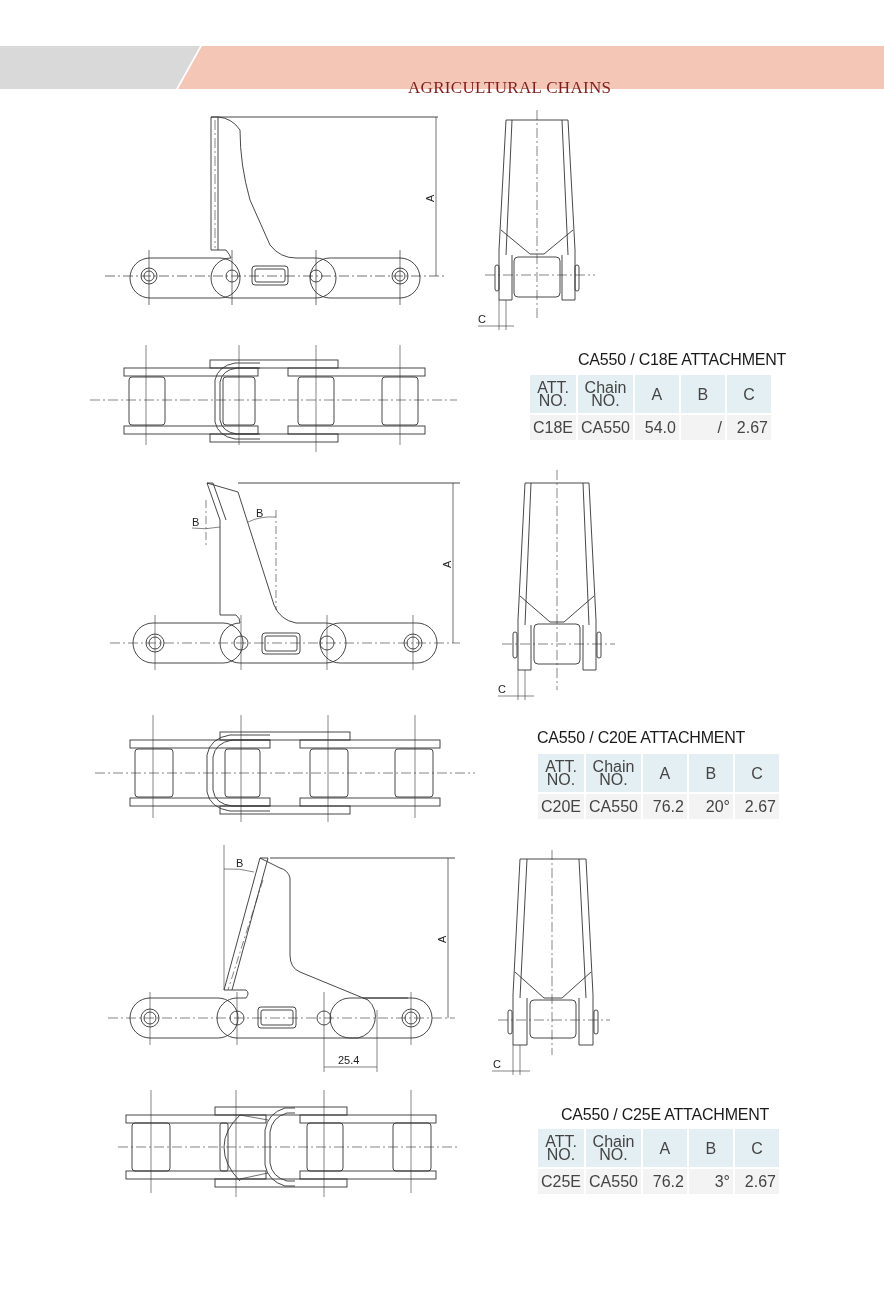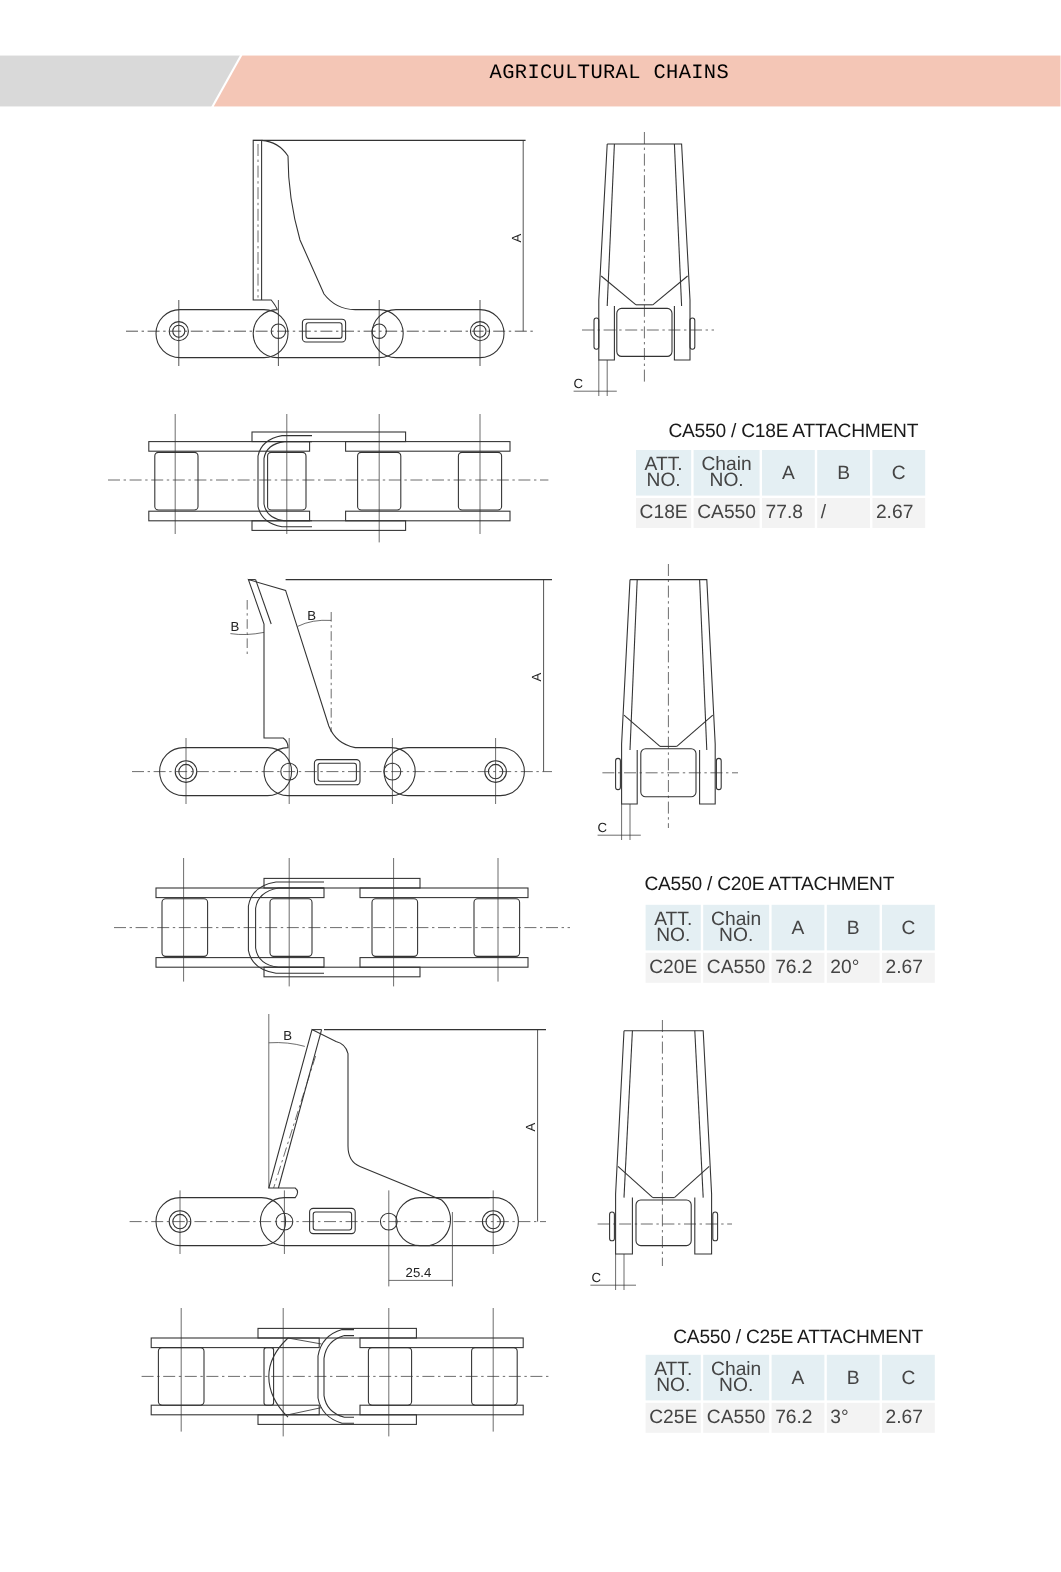--- a/index.html
+++ b/index.html
@@ -1,26 +1,26 @@
 <!DOCTYPE html>
 <html><head>
 <meta charset="utf-8">
 <style>
   html, body { margin:0; padding:0; background:#ffffff; }
   body { width:884px; height:1310px; position:relative; overflow:hidden; font-family:"Liberation Sans", sans-serif; color:#222; }
   .banner { position:absolute; left:0; top:46px; width:884px; height:43px; }
   .banner-gray { position:absolute; left:0; top:0; width:200px; height:43px; background:#d9d9d9; clip-path:polygon(0 0, 200px 0, 176px 43px, 0 43px); }
   .banner-pink { position:absolute; left:178px; top:0; width:706px; height:43px; background:#f4c6b6; clip-path:polygon(24px 0, 706px 0, 706px 43px, 0 43px); }
-  .banner-title { position:absolute; left:408px; top:6px; font-family:Liberation Mono, monospace; font-size:17px; letter-spacing:0.3px; color:#000000; white-space:nowrap; }
+  .banner-title { position:absolute; left:408px; top:32px; font-family:Liberation Serif, serif; font-size:17px; letter-spacing:0.3px; color:#7f1d1d; white-space:nowrap; }
   .drawing { position:absolute; }
   .drawing svg { display:block; }
   .section-title { position:absolute; font-size:16px; color:#1a1a1a; white-space:nowrap; letter-spacing:-0.2px; }
   .spec-table { position:absolute; border-collapse:separate; border-spacing:2px; font-size:16px; color:#444; }
   .spec-table th { background:#e4eff3; font-weight:normal; text-align:center; line-height:13px; height:38px; padding:0 3px; }
-  .spec-table td { background:#f3f3f3; text-align:left; height:25px; padding:0 3px; }
+  .spec-table td { background:#f3f3f3; text-align:right; height:25px; padding:0 3px; }
   .dim-label { font-family:"Liberation Sans", sans-serif; font-size:11px; fill:#222; }
 </style>
 </head>
 <body>
 
 <div class="banner">
   <div class="banner-gray"></div>
   <div class="banner-pink"></div>
   <div class="banner-title">AGRICULTURAL CHAINS</div>
 </div>
@@ -91,38 +91,38 @@
     <path d="M175 23 L150 23 Q133 26 130 40 L130 82 Q133 96 150 99 L175 99"></path>
     <path d="M175 28 L152 28 Q137 30 135 42 L135 80 Q137 92 152 94 L175 94"></path>
     <line x1="5" y1="60" x2="372" y2="60" stroke-dasharray="10 3 2 3" stroke-width="0.6"></line>
     <line x1="61" y1="5" x2="61" y2="105" stroke-width="0.6"></line>
     <line x1="154" y1="5" x2="154" y2="105" stroke-width="0.6"></line>
     <line x1="231" y1="5" x2="231" y2="112" stroke-width="0.6"></line>
     <line x1="315" y1="5" x2="315" y2="105" stroke-width="0.6"></line>
   </svg>
 </div>
 
-<div class="section-title" style="left:557px;top:351px;">CA550 / C18E ATTACHMENT</div>
+<div class="section-title" style="left:578px;top:351px;">CA550 / C18E ATTACHMENT</div>
 <table class="spec-table" style="left:528px;top:373px;">
   <thead>
     <tr>
       <th style="width:30px;"><span style="white-space:pre-line;">ATT.
 NO.</span></th>
       <th style="width:40px;"><span style="white-space:pre-line;">Chain
 NO.</span></th>
       <th style="width:38px;">A</th>
       <th style="width:38px;">B</th>
       <th style="width:38px;">C</th>
     </tr>
   </thead>
   <tbody>
     <tr>
       <td>C18E</td>
       <td>CA550</td>
-      <td>77.8</td>
+      <td>54.0</td>
       <td>/</td>
       <td>2.67</td>
     </tr>
   </tbody>
 </table>
 
 <div class="drawing" style="left:100px;top:470px;">
   <svg width="370" height="210" viewBox="0 0 370 210" fill="none" stroke="#333" stroke-width="0.9">
     <rect x="33" y="153" width="110" height="40" rx="20"></rect>
     <rect x="220" y="153" width="117" height="40" rx="20"></rect>

